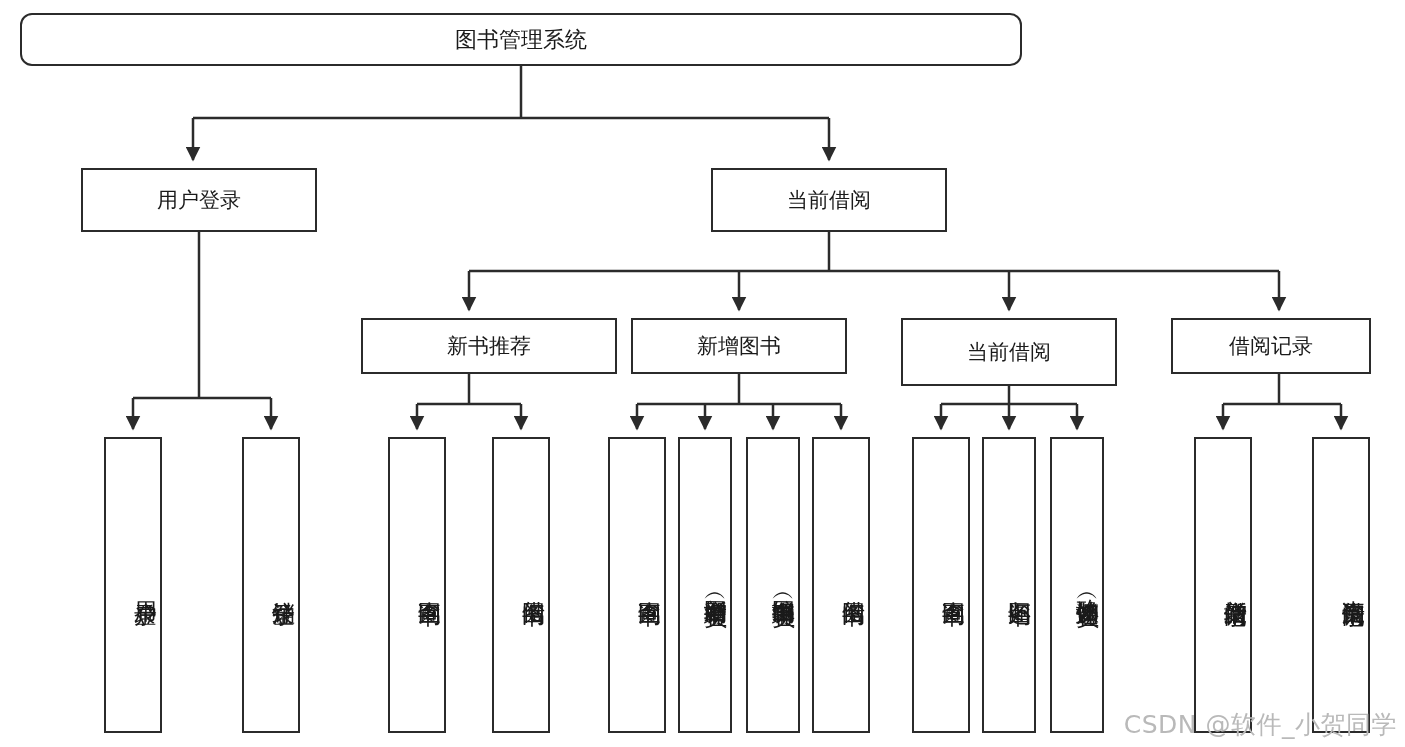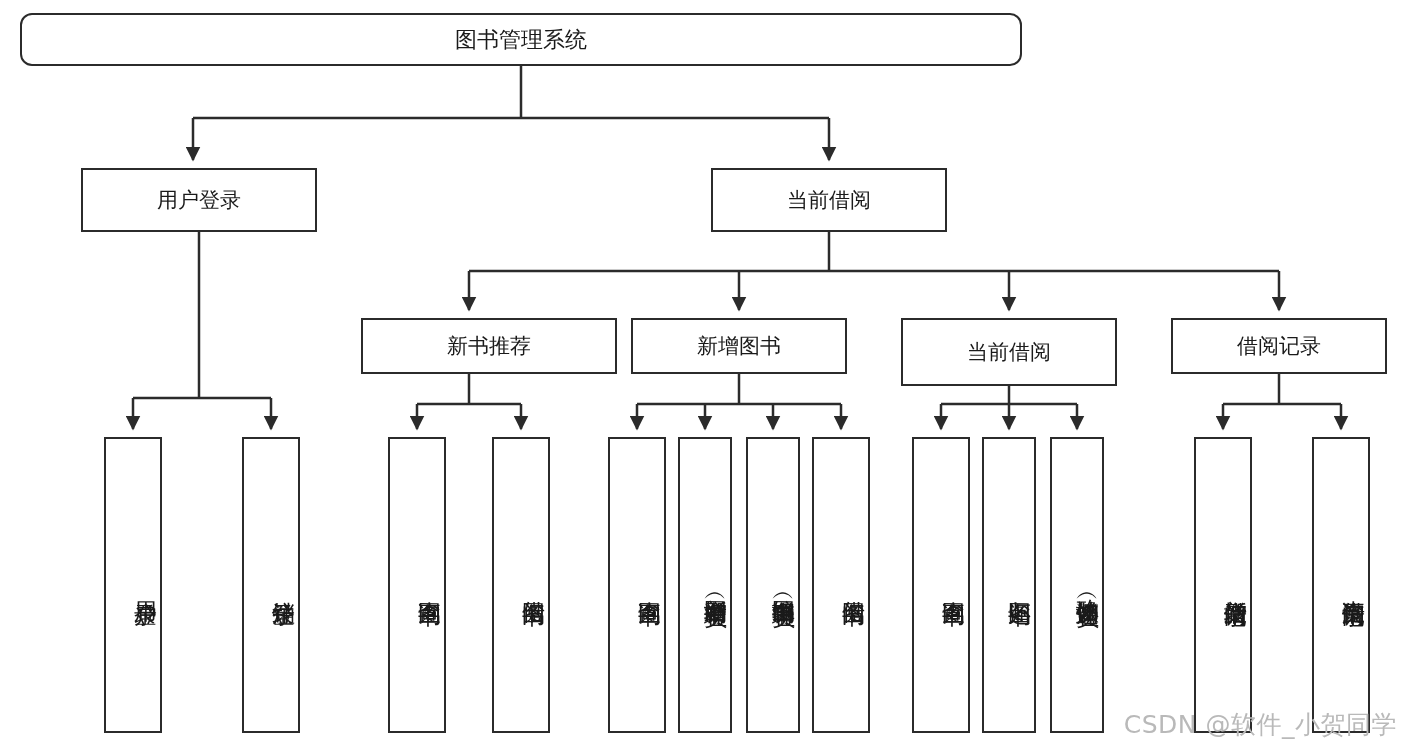--- a/index.html
+++ b/index.html
@@ -118,21 +118,21 @@
 
   <div class="node h" style="left:361px;top:318px;width:256px;height:56px;">
     <span>新书推荐</span>
   </div>
   <div class="node h" style="left:631px;top:318px;width:216px;height:56px;">
     <span>新增图书</span>
   </div>
   <div class="node h" style="left:901px;top:318px;width:216px;height:68px;">
     <span>当前借阅</span>
   </div>
-  <div class="node h" style="left:1171px;top:318px;width:216px;height:56px;">
+  <div class="node h" style="left:1171px;top:318px;width:200px;height:56px;">
     <span>借阅记录</span>
   </div>
 
   <div class="node leaf" style="left:104px;top:437px;width:58px;height:296px;">
     <span class="vtext">用户登录</span>
   </div>
   <div class="node leaf" style="left:242px;top:437px;width:58px;height:296px;">
     <span class="vtext">注销登录</span>
   </div>
 

